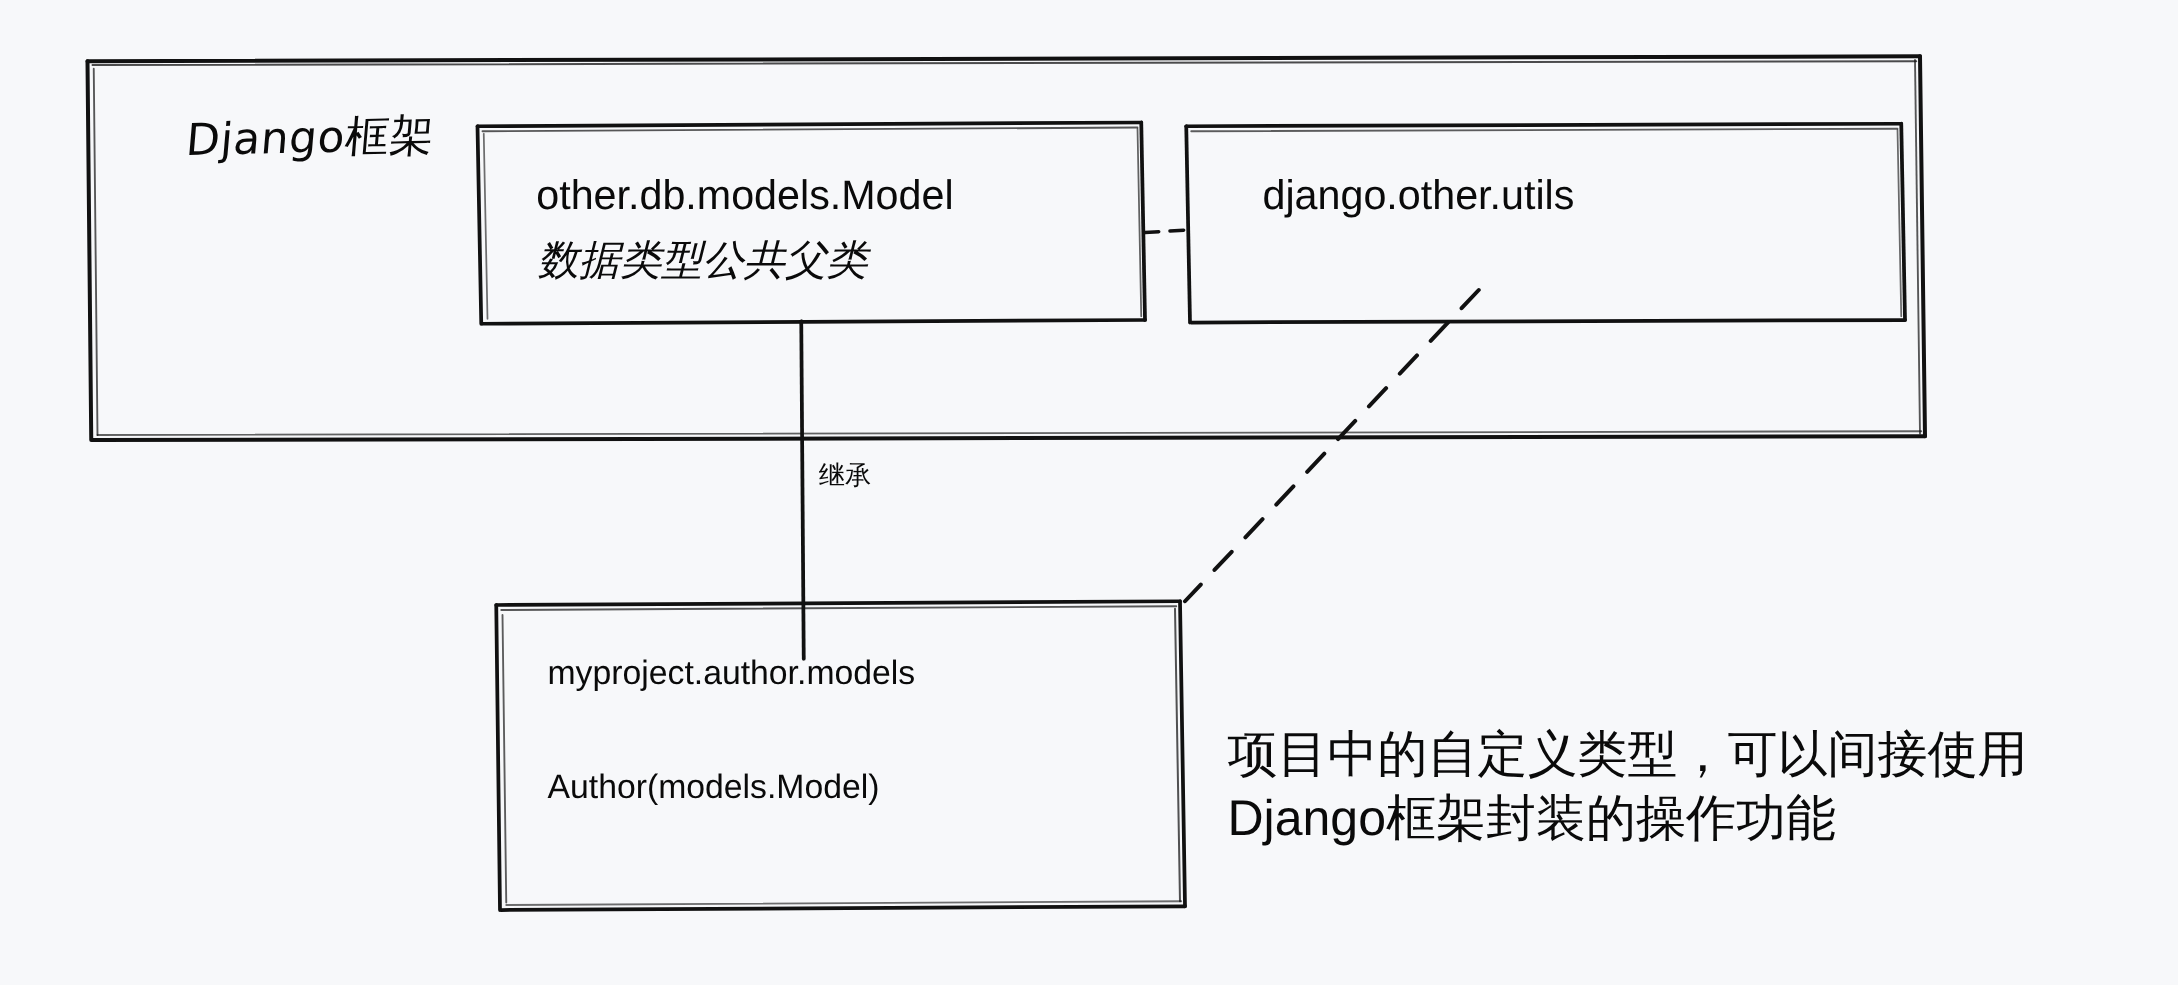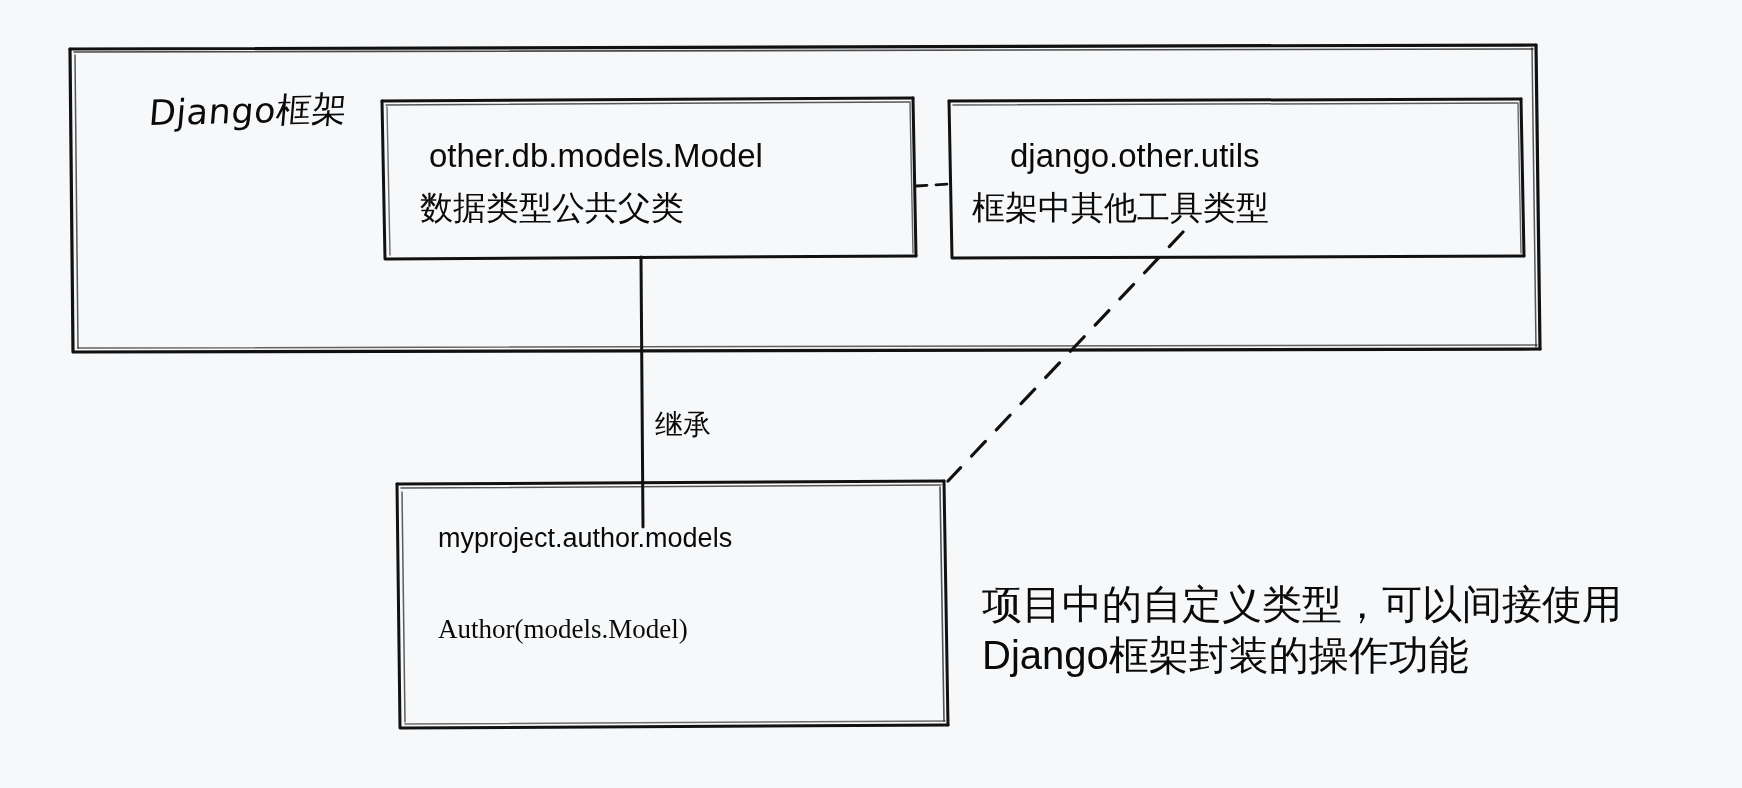--- a/index.html
+++ b/index.html
@@ -32,21 +32,21 @@
   .framework-title {
     font-family: "DejaVu Sans", sans-serif;
     font-size: 35px;
     font-weight: 400;
     letter-spacing: 0.5px;
     transform: skewX(-6deg) rotate(-1.2deg);
     transform-origin: left bottom;
   }
   .box-text { font-size: 33px; }
   .bottom-box-text { font-size: 27px; }
-  .edge-label { font-size: 28px; margin-top: 40px; }
+  .edge-label { font-size: 21px; }
   .side-note { font-size: 40px; line-height: 1.45; }
 </style>
 </head>
 <body>
 
 <div id="canvas">
 
   <svg class="layer" viewBox="0 0 1742 788">
     <g fill="none" stroke="#111111" stroke-linecap="round" stroke-linejoin="round">
 
@@ -102,26 +102,25 @@
       <g>
         <path d="M1183,232 L948,481" stroke-width="3.2" stroke-dasharray="20 16"></path>
       </g>
 
     </g>
   </svg>
 
   <div class="txt framework-title" style="left:147px; top:90px;">Django框架</div>
 
   <div class="txt box-text" style="left:429px; top:134px;">other.db.models.Model</div>
-  <div class="txt box-text" style="left:420px; top:186px;">数据类型公共父类</div>
+  <div class="txt box-text" style="left:430px; top:186px;font-style:italic;">数据类型公共父类</div>
 
   <div class="txt box-text" style="left:972px; top:134px;margin-left:38px;">django.other.utils</div>
-  <div class="txt box-text" style="left:972px; top:186px;">框架中其他工具类型</div>
 
   <div class="txt edge-label" style="left:655px; top:367px;">继承</div>
 
   <div class="txt bottom-box-text" style="left:438px; top:521px;">myproject.author.models</div>
-  <div class="txt bottom-box-text" style="left:438px; top:612px;font-family:Liberation Serif, serif;">Author(models.Model)</div>
+  <div class="txt bottom-box-text" style="left:438px; top:612px;">Author(models.Model)</div>
 
   <div class="txt side-note" style="left:982px; top:575px;">项目中的自定义类型，可以间接使用</div>
   <div class="txt side-note" style="left:982px; top:626px;">Django框架封装的操作功能</div>
 
 </div>
 
 </body></html>

